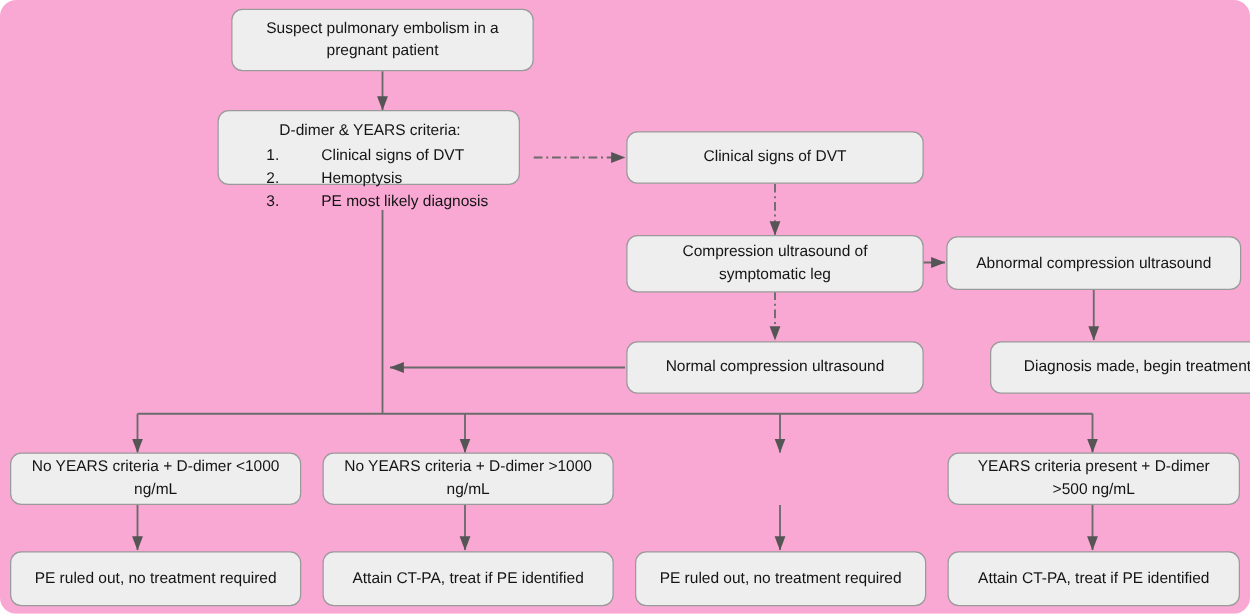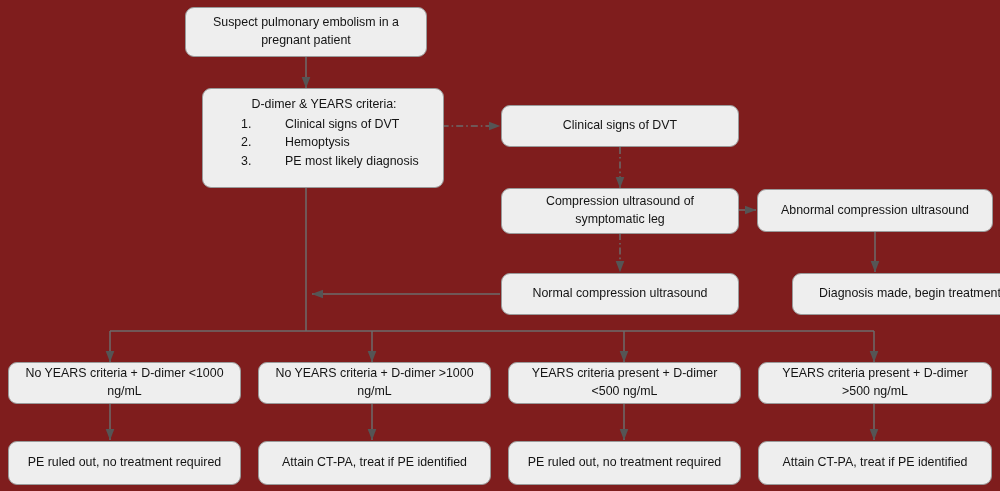--- a/index.html
+++ b/index.html
@@ -1,21 +1,22 @@
 <!DOCTYPE html>
 <html><head>
 <meta charset="utf-8">
 <style>
   html,body{margin:0;padding:0;background:#ffffff;}
   #stage{
     position:relative;
     width:1000px;height:491px;
-    background:#7f1d1d;
+    background:#f9a8d4;
     font-family:"Liberation Sans",sans-serif;
     overflow:hidden;
+    border-radius:13px;
   }
   #wires{position:absolute;left:0;top:0;width:1000px;height:491px;}
   .node{
     position:absolute;
     box-sizing:border-box;
     background:#eeeeee;
     border:1px solid #9a9a9a;
     border-radius:9px;
     display:flex;
     align-items:center;
@@ -108,42 +109,41 @@
       
       <line x1="110" y1="404" x2="110" y2="440" marker-end="url(#ah)"></line>
       <line x1="372" y1="404" x2="372" y2="440" marker-end="url(#ah)"></line>
       <line x1="624" y1="404" x2="624" y2="440" marker-end="url(#ah)"></line>
       <line x1="874" y1="404" x2="874" y2="440" marker-end="url(#ah)"></line>
     </g>
   </svg>
 
   <div class="node" style="left:185px;top:7px;width:242px;height:50px;">Suspect pulmonary embolism in a pregnant patient</div>
 
-  <div class="node listbox" style="left:202px;top:88px;width:242px;height:100px;">
+  <div class="node listbox" style="left:174px;top:88px;width:242px;height:60px;">
     <span class="lb-title">D-dimer &amp; YEARS criteria:</span>
     <ol>
       <li>Clinical signs of DVT</li>
       <li>Hemoptysis</li>
       <li>PE most likely diagnosis</li>
     </ol>
   </div>
 
   <div class="node" style="left:501px;top:105px;width:238px;height:42px;">Clinical signs of DVT</div>
 
   <div class="node" style="left:501px;top:188px;width:238px;height:46px;">Compression ultrasound of symptomatic leg</div>
 
   <div class="node" style="left:757px;top:189px;width:236px;height:43px;">Abnormal compression ultrasound</div>
 
   <div class="node" style="left:501px;top:273px;width:238px;height:42px;">Normal compression ultrasound</div>
 
   <div class="node" style="left:792px;top:273px;width:236px;height:42px;">Diagnosis made, begin treatment</div>
 
   <div class="node" style="left:8px;top:362px;width:233px;height:42px;text-align:center;">No YEARS criteria + D-dimer &lt;1000 ng/mL</div>
   <div class="node" style="left:258px;top:362px;width:233px;height:42px;">No YEARS criteria + D-dimer &gt;1000 ng/mL</div>
-  <div class="node" style="left:508px;top:362px;width:233px;height:42px;">YEARS criteria present + D-dimer &lt;500 ng/mL</div>
   <div class="node" style="left:758px;top:362px;width:234px;height:42px;">YEARS criteria present + D-dimer &gt;500 ng/mL</div>
 
   <div class="node" style="left:8px;top:441px;width:233px;height:44px;">PE ruled out, no treatment required</div>
   <div class="node" style="left:258px;top:441px;width:233px;height:44px;">Attain CT-PA, treat if PE identified</div>
   <div class="node" style="left:508px;top:441px;width:233px;height:44px;">PE ruled out, no treatment required</div>
   <div class="node" style="left:758px;top:441px;width:234px;height:44px;">Attain CT-PA, treat if PE identified</div>
 
 </div>
 
 </body></html>

